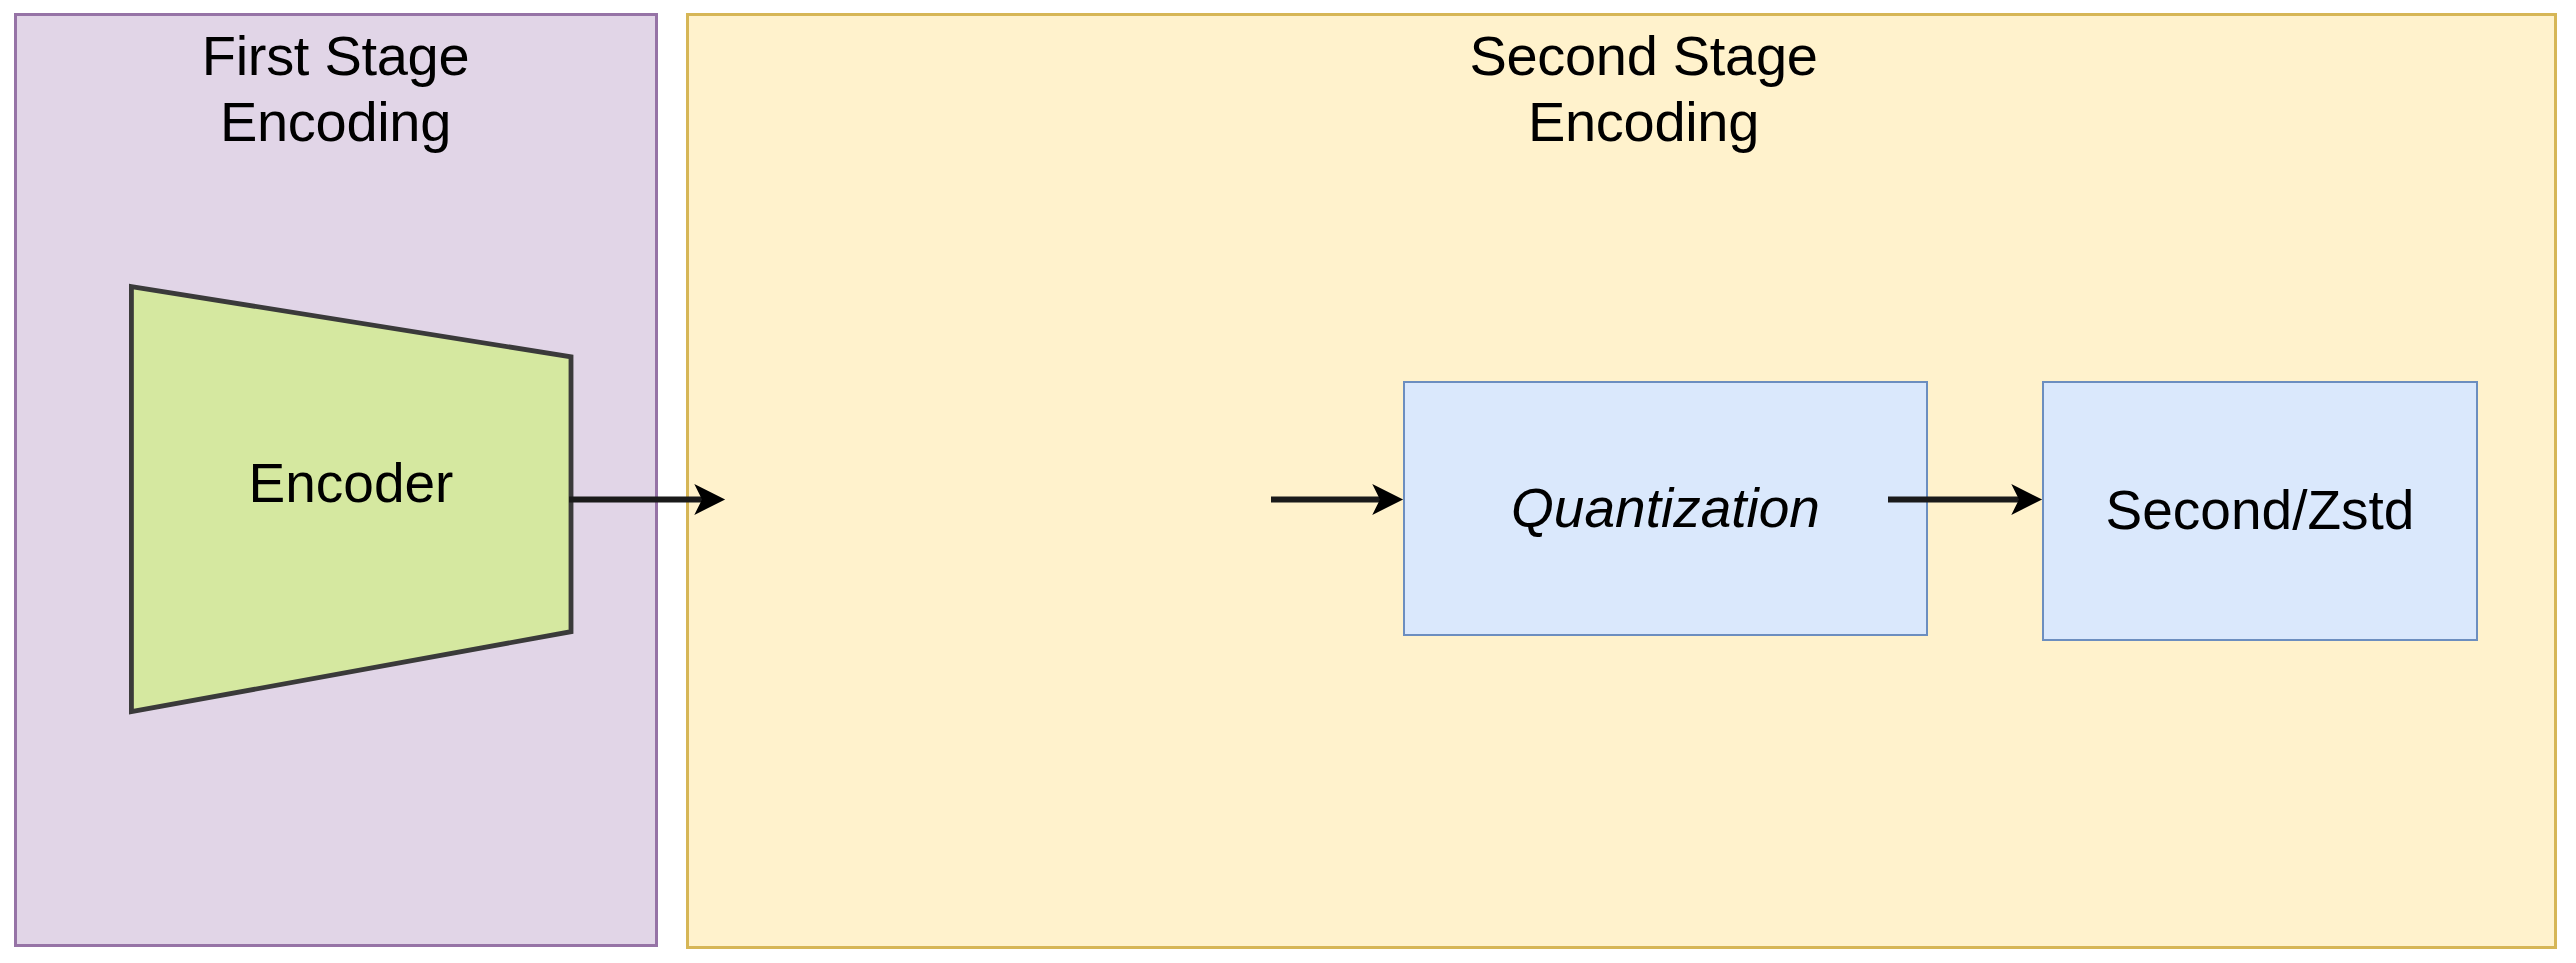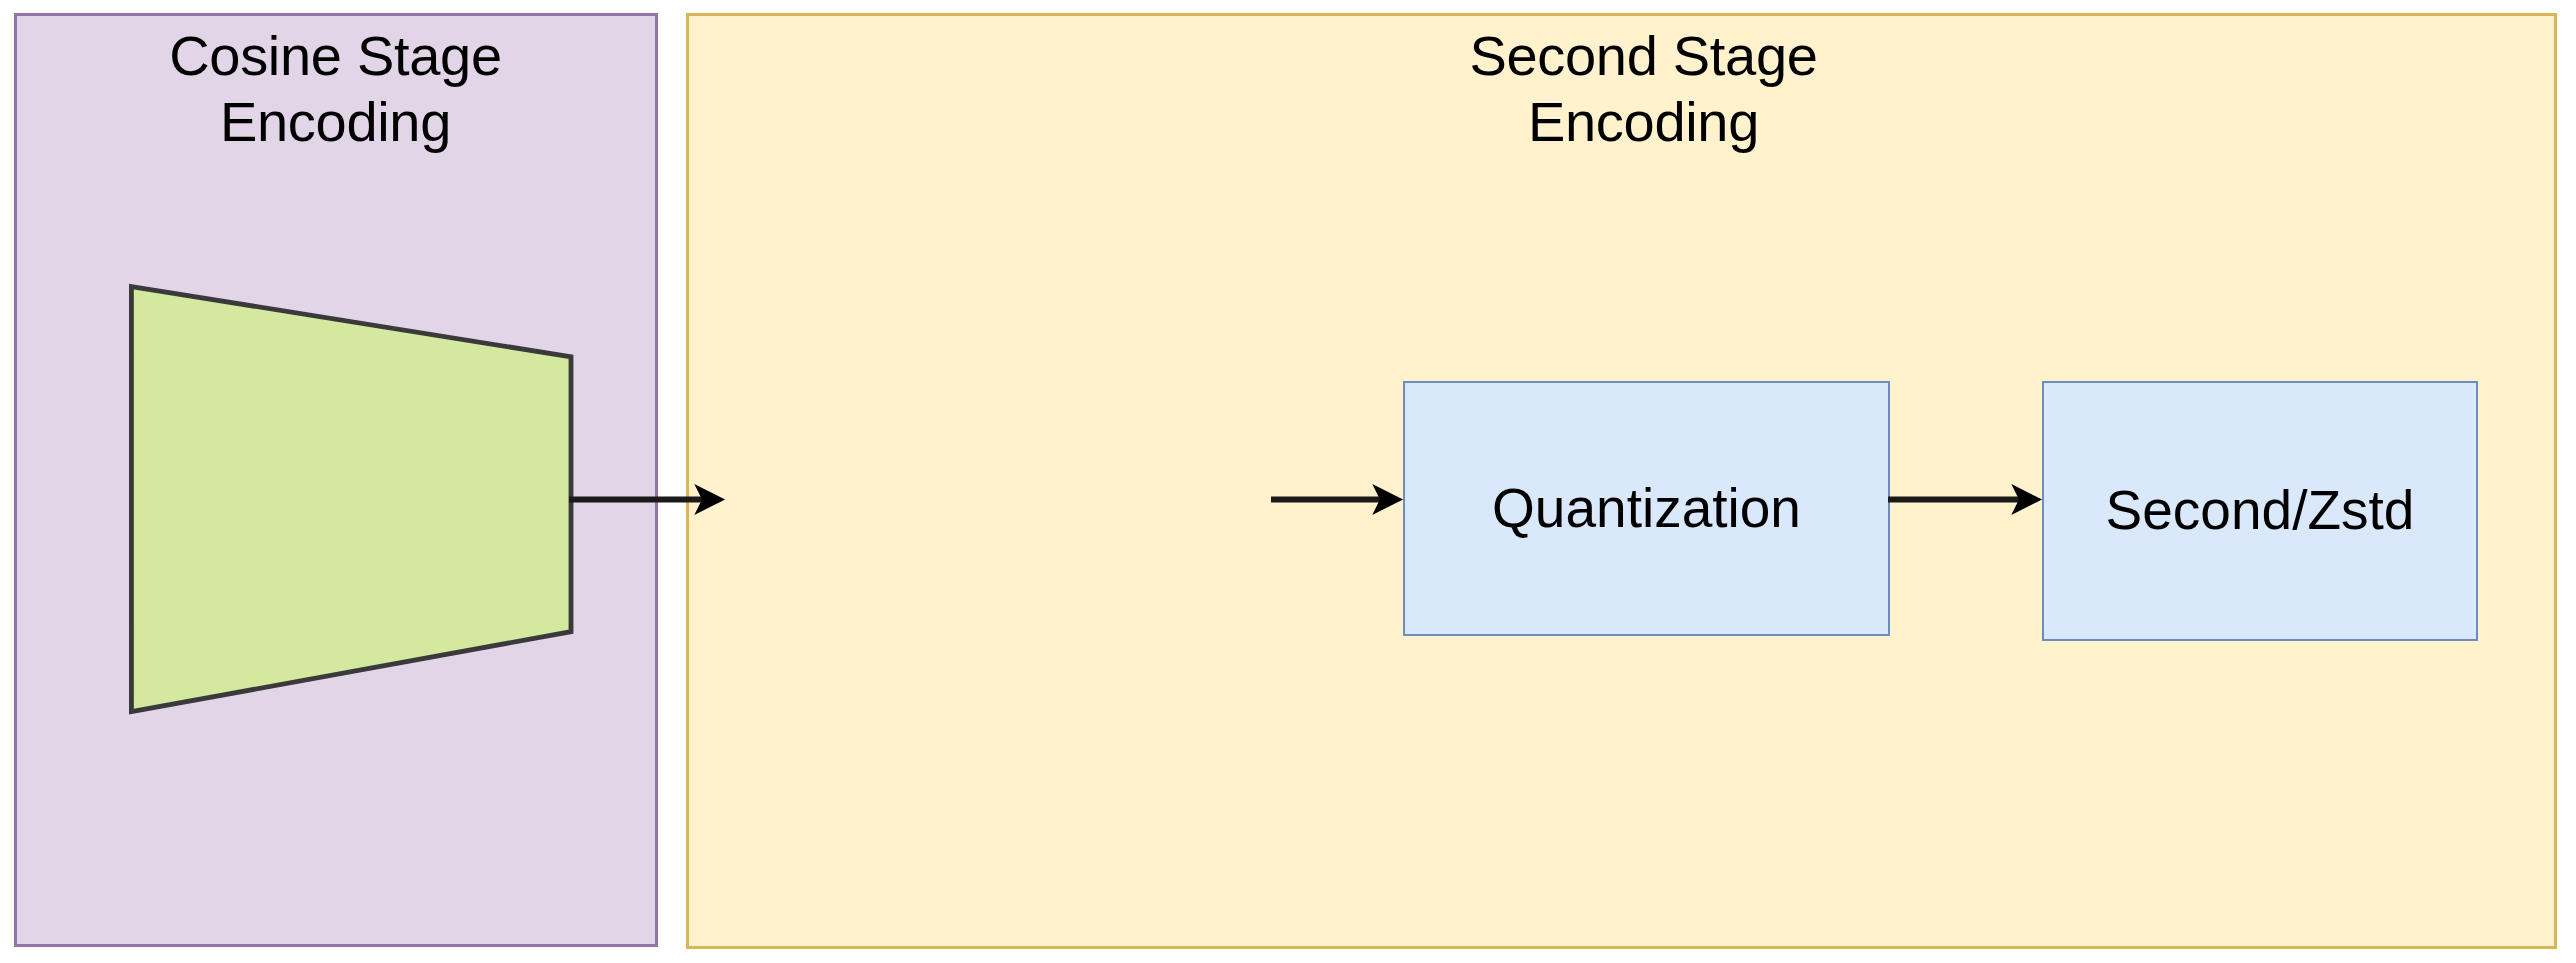--- a/index.html
+++ b/index.html
@@ -99,22 +99,23 @@
   }
   #box-dct {
     left: 725px;
     top: 362px;
     width: 548px;
     height: 291px;
   }
   #box-quant {
     left: 1403px;
     top: 381px;
-    width: 487px;
+    width: 525px;
     height: 255px;
+    font-style: italic;
   }
   #box-brotli {
     left: 2042px;
     top: 381px;
     width: 436px;
     height: 260px;
   }
 
   
   .connector {
@@ -126,34 +127,35 @@
   #conn-encoder-dct { left: 569px; width: 160px; }
   #conn-dct-quant   { left: 1271px; width: 135px; }
   #conn-quant-brotli{ left: 1888px; width: 157px; }
 </style>
 </head>
 <body>
 
 <div id="canvas">
 
   <div class="panel" id="panel-first">
-    <div class="panel-title">Cosine Stage
+    <div class="panel-title">First Stage
 Encoding</div>
   </div>
 
   <div class="panel" id="panel-second">
     <div class="panel-title">Second Stage
 Encoding</div>
   </div>
 
   <div id="encoder-shape">
     <svg viewBox="0 0 500 480" xmlns="http://www.w3.org/2000/svg">
       <polygon points="16,17 472,90 472,375 16,458" fill="#d5e8a0" stroke="#3a3a3a" stroke-width="5" stroke-linejoin="miter"></polygon>
     </svg>
   </div>
+  <div id="encoder-label">Encoder</div>
 
   <div class="connector" id="conn-encoder-dct">
     <svg width="160" height="39" viewBox="0 0 166 40" xmlns="http://www.w3.org/2000/svg">
       <line x1="0" y1="20" x2="142" y2="20" stroke="#1a1a1a" stroke-width="6"></line>
       <polygon points="162,20 130,4 138,20 130,36" fill="#000000"></polygon>
     </svg>
   </div>
 
 
   <div class="connector" id="conn-dct-quant">

